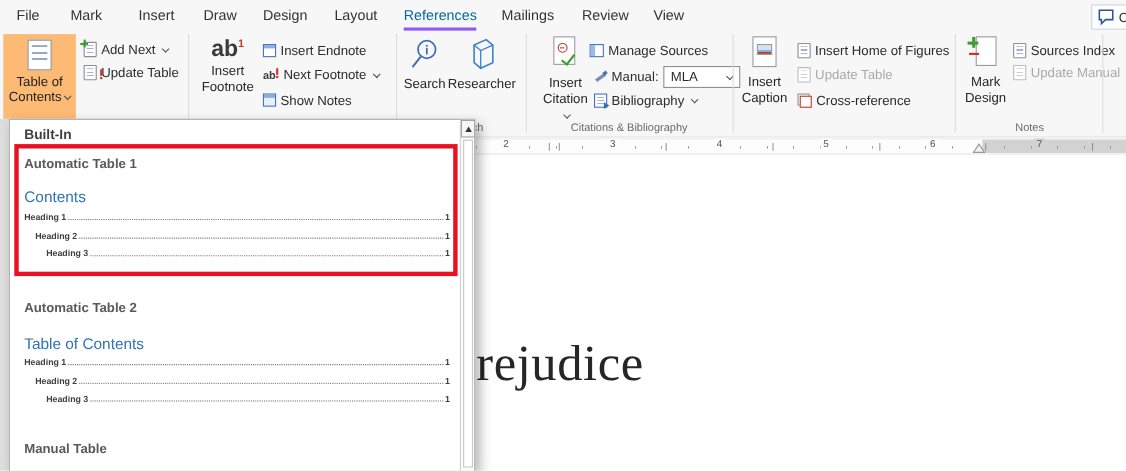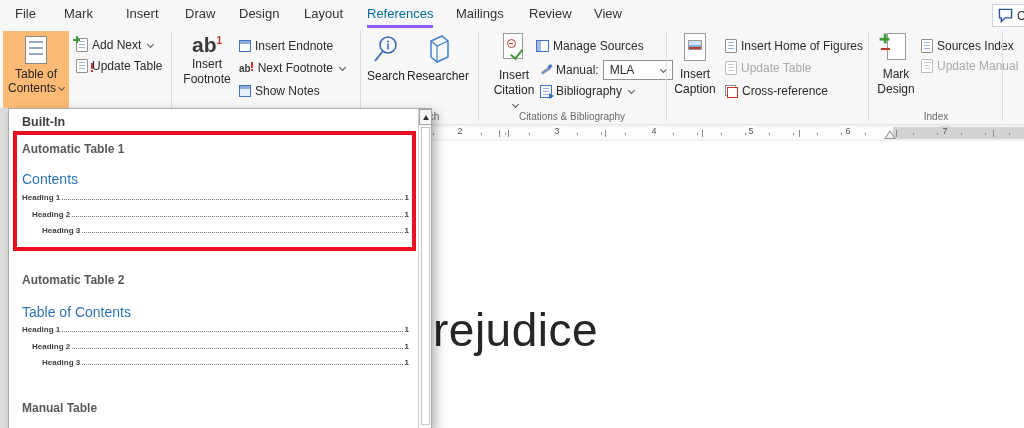--- a/index.html
+++ b/index.html
@@ -74,21 +74,21 @@
   #halfticks { left:433px; top:5px; width:591px; height:7px;
      background:repeating-linear-gradient(to right,#8c8c8c 0 1px,transparent 1px 97px);
      background-position-x:75px; }
   .rnum { position:absolute; top:1px; width:10px; text-align:center; font-size:9px; color:#555; background:#fdfdfd; }
   .rnum.gz { background:#d2d2d2; }
   .tri-o { left:884px; top:5px; width:0; height:0; border-left:6px solid transparent; border-right:6px solid transparent; border-bottom:9px solid #9a9a9a; }
   .tri-i { left:886px; top:7px; width:0; height:0; border-left:4px solid transparent; border-right:4px solid transparent; border-bottom:6px solid #f2f2f2; }
 
   
   #doc { left:0; top:141px; width:1024px; height:287px; background:#ffffff; }
-  #docTitle { left:433px; top:162px; font-size:46px; color:#262626; letter-spacing:0.5px; }
+  #docTitle { left:433px; top:162px; font-size:46px; color:#262626; letter-spacing:0.5px;font-family:Liberation Serif, serif; }
   #leftsliver { left:0; top:108px; width:8px; height:320px; background:#dedede; }
 
   
   #panel { left:8px; top:108px; width:424px; height:321px; background:#fff; border:1px solid #ababab;
            box-shadow:4px 4px 10px rgba(0,0,0,.3); z-index:50; }
   #builtin { left:13px; top:6px; font-size:12.5px; font-weight:bold; color:#3f3f3f; }
   #hlbox { left:4px; top:22px; width:403px; height:120px; border:4px solid #e81123; z-index:5; pointer-events:none; }
   .sect-title { position:absolute; left:13px; font-size:12px; font-weight:bold; color:#595959; }
   .toc-title { position:absolute; left:13px; font-size:14px; color:#2e74b5; }
   .hrow { position:absolute; display:flex; align-items:flex-end; height:10px; cursor:pointer; }
@@ -263,21 +263,21 @@
     </div>
     <div class="srow dis" style="left:921px; top:31px">
       <span class="i-doc dis"></span>
       <span>Update Manual</span>
     </div>
 
     <span class="vsep" style="left:1002px"></span>
 
     <div class="glabel" style="left:380px; width:76px">Research</div>
     <div class="glabel" style="left:480px; width:184px">Citations &amp; Bibliography</div>
-    <div class="glabel" style="left:870px; width:132px">Index</div>
+    <div class="glabel" style="left:870px; width:132px">Notes</div>
   </div>
 
   <div id="ruler" class="r">
     <div id="band-white" class="r"></div>
     <div id="band-gray" class="r"></div>
     <div id="ticks" class="r"></div>
     <div id="halfticks" class="r"></div>
     <span class="rnum" style="left:455px">2</span>
     <span class="rnum" style="left:552px">3</span>
     <span class="rnum" style="left:649px">4</span>

